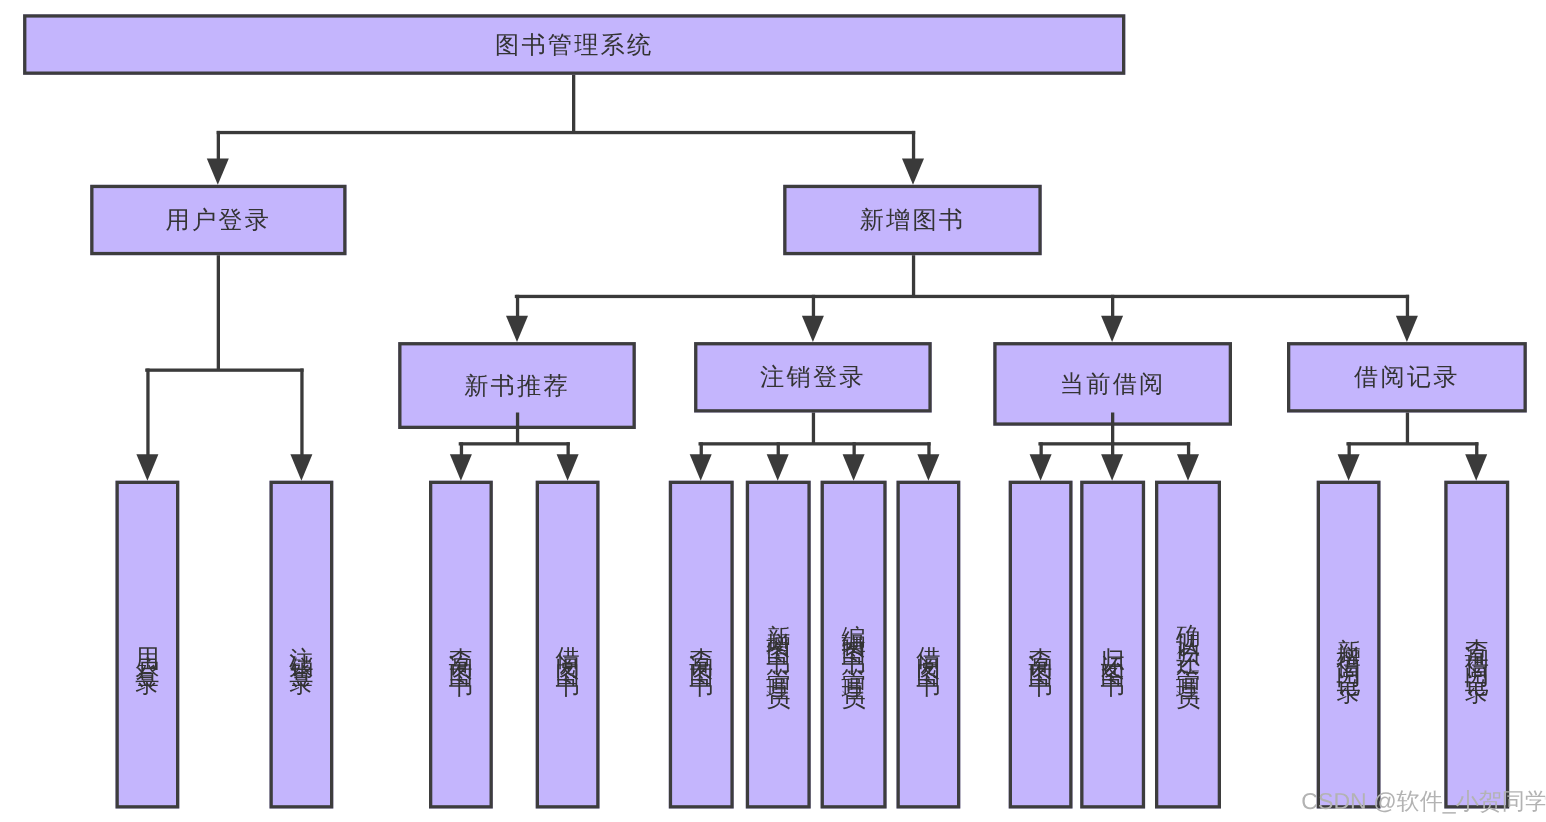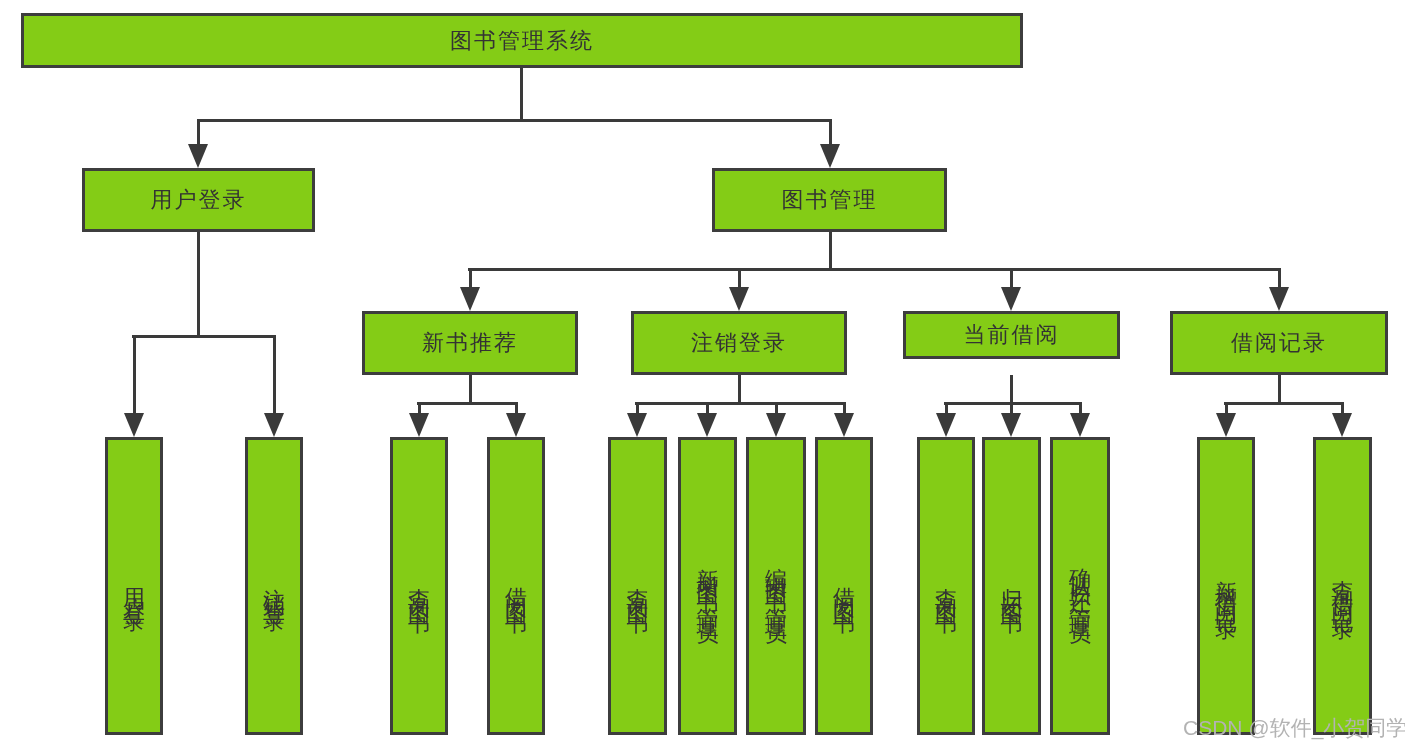--- a/index.html
+++ b/index.html
@@ -7,21 +7,21 @@
     position:relative;
     width:1405px; height:747px;
     background:var(--background,#fff);
     font-family:"Liberation Sans","DejaVu Sans",sans-serif;
     overflow:hidden;
   }
   .box {
     position:absolute;
     box-sizing:border-box;
     border:3px solid var(--border,#3d3d3d);
-    background:#84cc16;
+    background:#c4b5fd;
     display:flex; align-items:center; justify-content:center;
   }
   .hlabel {
     font-size:22px; color:var(--text,#333);
     letter-spacing:2px; white-space:nowrap;
   }
   .vtext {
     writing-mode:vertical-rl;
     text-orientation:mixed;
     font-size:22px; color:var(--text,#333);
@@ -47,30 +47,30 @@
 <div class="canvas">
 
   <div class="box" style="left:21px;top:13px;width:1002px;height:55px">
     <span class="hlabel">图书管理系统</span>
   </div>
 
   <div class="box" style="left:82px;top:168px;width:233px;height:64px">
     <span class="hlabel">用户登录</span>
   </div>
   <div class="box" style="left:712px;top:168px;width:235px;height:64px">
-    <span class="hlabel">图书管理</span>
+    <span class="hlabel">新增图书</span>
   </div>
 
-  <div class="box" style="left:362px;top:311px;width:216px;height:64px">
+  <div class="box" style="left:362px;top:311px;width:216px;height:79px">
     <span class="hlabel">新书推荐</span>
   </div>
   <div class="box" style="left:631px;top:311px;width:216px;height:64px">
     <span class="hlabel">注销登录</span>
   </div>
-  <div class="box" style="left:903px;top:311px;width:217px;height:48px">
+  <div class="box" style="left:903px;top:311px;width:217px;height:76px">
     <span class="hlabel">当前借阅</span>
   </div>
   <div class="box" style="left:1170px;top:311px;width:218px;height:64px">
     <span class="hlabel">借阅记录</span>
   </div>
 
   <div class="box" style="left:105px;top:437px;width:58px;height:298px">
     <span class="vtext">用户登录</span>
   </div>
   <div class="box" style="left:245px;top:437px;width:58px;height:298px">

